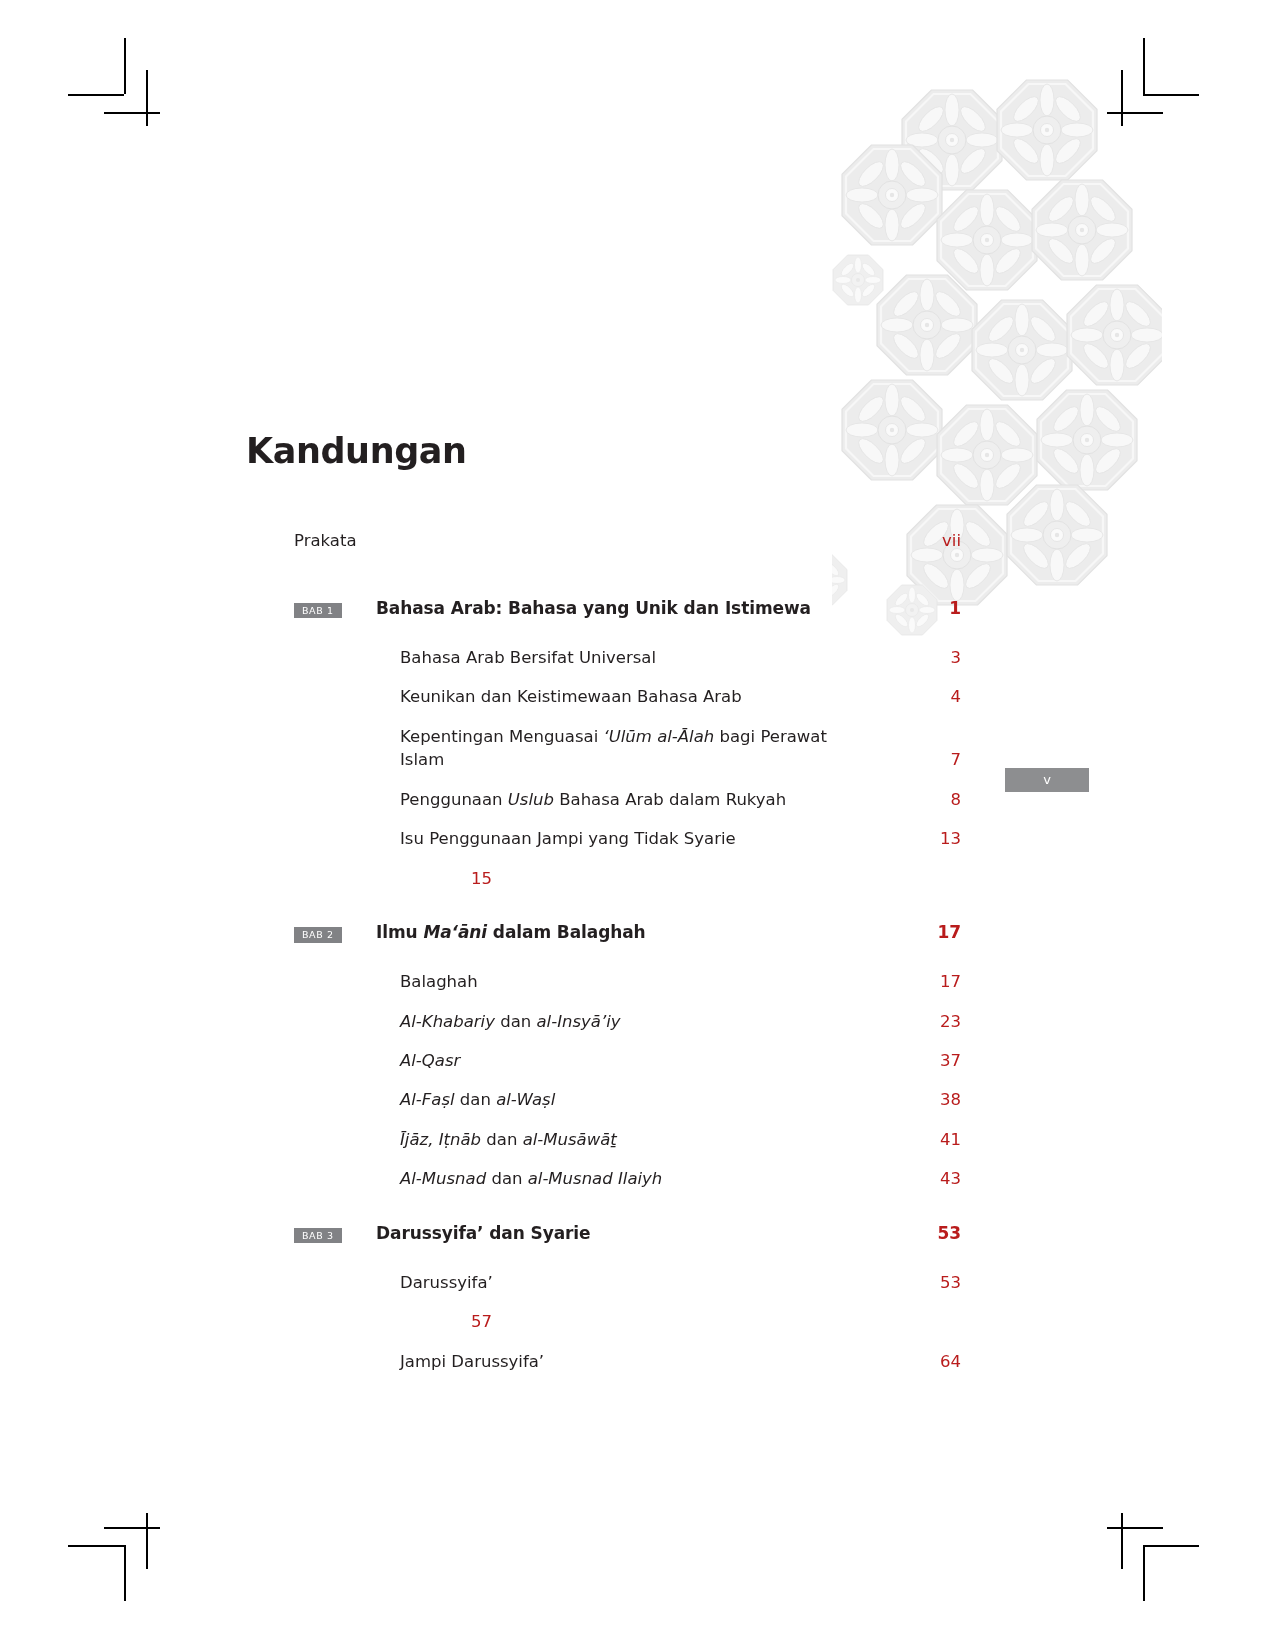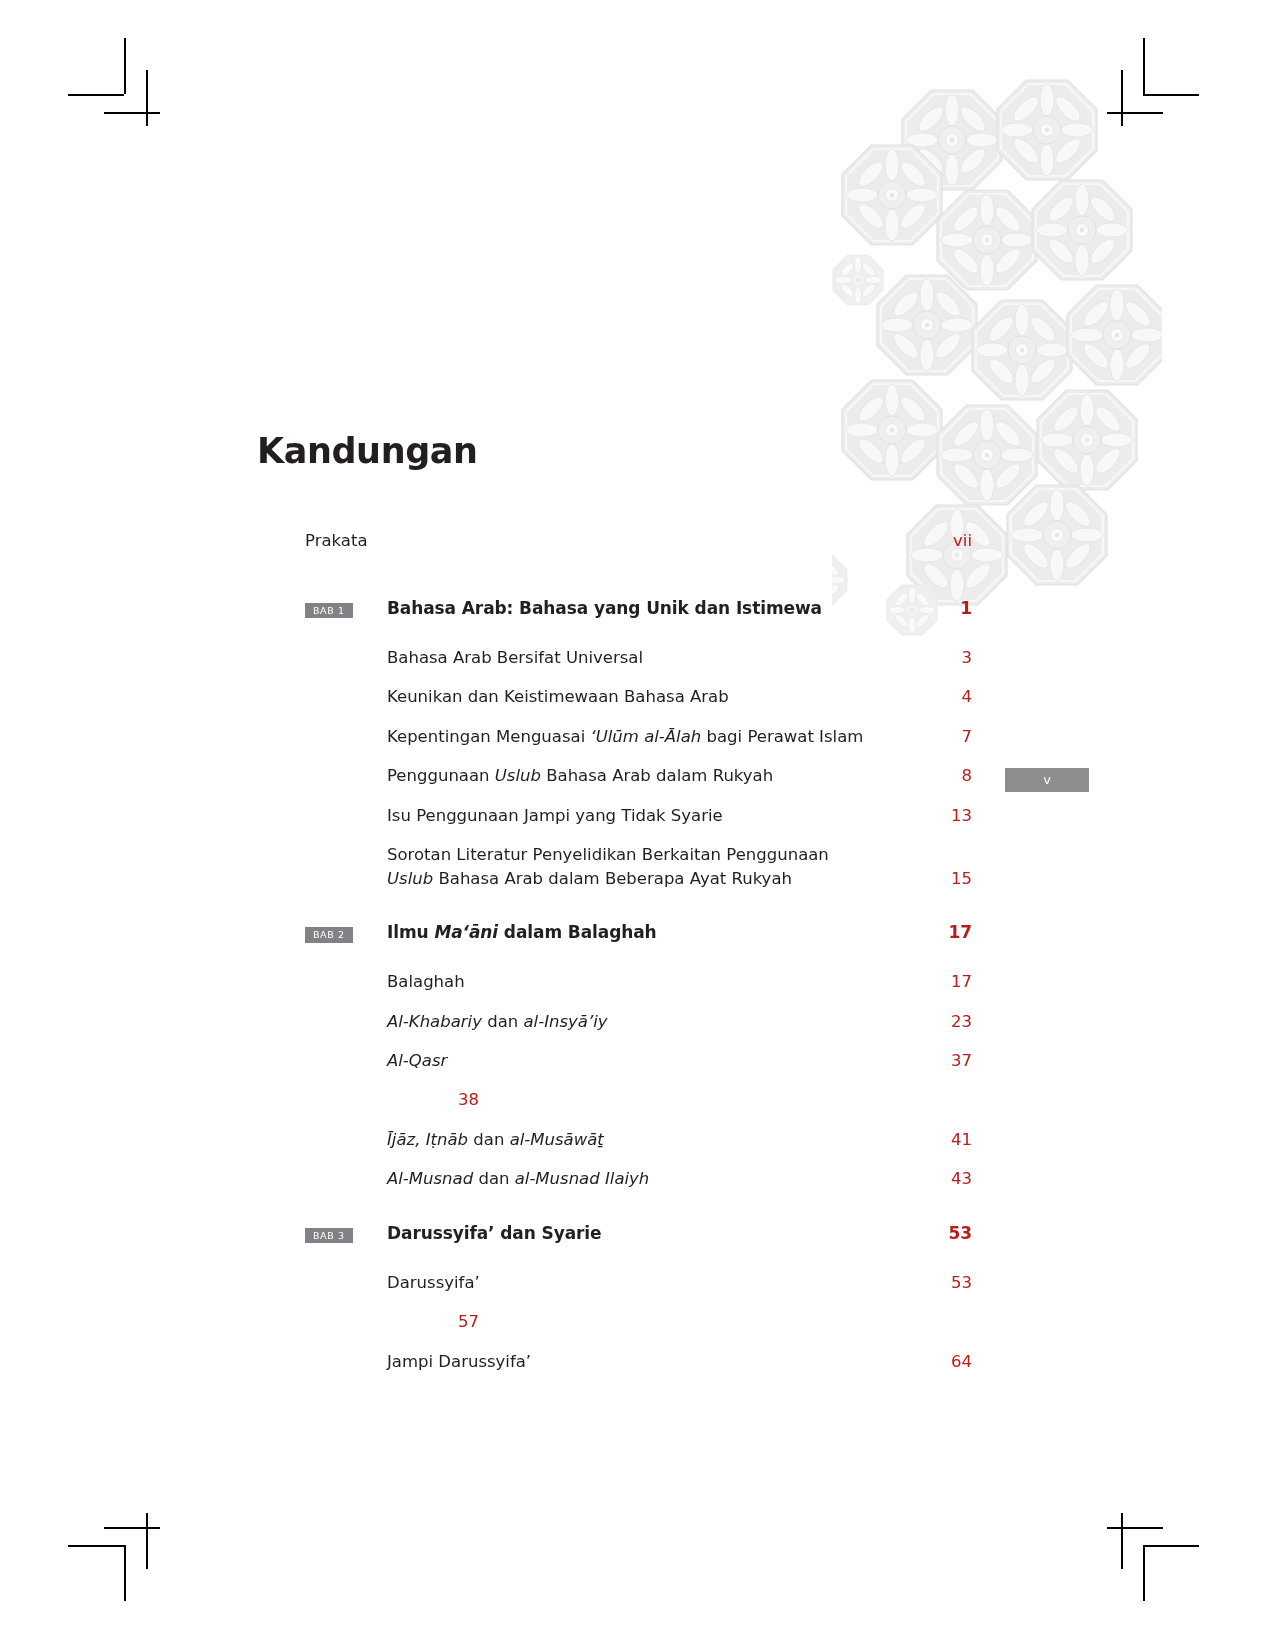--- a/index.html
+++ b/index.html
@@ -31,21 +31,21 @@
     right: 105px;
     width: 330px;
     height: 620px;
     pointer-events: none;
   }
   #ornament svg { display: block; width: 100%; height: 100%; }
 
   
   #content {
     position: absolute;
-    left: 257px;
+    left: 246px;
     top: 432px;
     width: 715px;
   }
 
   #toc-title {
     font-family: "DejaVu Sans", "Liberation Sans", sans-serif;
     font-weight: bold;
     font-size: 35px;
     letter-spacing: -0.4px;
     color: #231f20;
@@ -104,21 +104,21 @@
     font-size: 9.5px;
     letter-spacing: 0.6px;
     font-weight: normal;
     padding: 3px 8px 3px 8px;
     line-height: 1;
     white-space: nowrap;
   }
 
   
   .row.entry .badge-cell { width: 82px; flex: 0 0 82px; }
-  .row.entry { margin-bottom: 16px; }
+  .row.entry { margin-bottom: 16px; gap: 24px; }
 
   em.t { font-style: italic; text-align: right; }
 
   
   #folio {
     position: absolute;
     left: 1005px;
     top: 768px;
     width: 84px;
     height: 24px;
@@ -256,21 +256,20 @@
     </div>
 
     <div class="row entry">
       <div class="badge-cell"></div>
       <div class="label-cell"><span>Isu Penggunaan Jampi yang Tidak Syarie</span><em class="t"></em><span></span></div>
       <div class="page-cell">13</div>
     </div>
 
     <div class="row entry">
       <div class="badge-cell"></div>
-      <div class="label-cell"><span>Sorotan Literatur Penyelidikan Berkaitan Penggunaan </span><em class="t">Uslub</em><span> Bahasa Arab dalam Beberapa Ayat Rukyah</span></div>
       <div class="page-cell">15</div>
     </div>
 
     <div class="row chapter">
       <div class="badge-cell">
         <span class="chapter-badge">BAB 2</span>
       </div>
       <div class="label-cell"><span>Ilmu </span><em class="t">Ma‘āni</em><span> dalam Balaghah</span></div>
       <div class="page-cell">17</div>
     </div>
@@ -288,20 +287,21 @@
     </div>
 
     <div class="row entry">
       <div class="badge-cell"></div>
       <div class="label-cell"><span></span><em class="t">Al-Qasr</em><span></span><em class="t"></em></div>
       <div class="page-cell">37</div>
     </div>
 
     <div class="row entry">
       <div class="badge-cell"></div>
+      <div class="label-cell"><span></span><em class="t">Al-Faṣl</em><span> dan </span><em class="t">al-Waṣl</em></div>
       <div class="page-cell">38</div>
     </div>
 
     <div class="row entry">
       <div class="badge-cell"></div>
       <div class="label-cell"><span></span><em class="t">Ījāz, Iṭnāb</em><span> dan </span><em class="t">al-Musāwāṯ</em></div>
       <div class="page-cell">41</div>
     </div>
 
     <div class="row entry">

